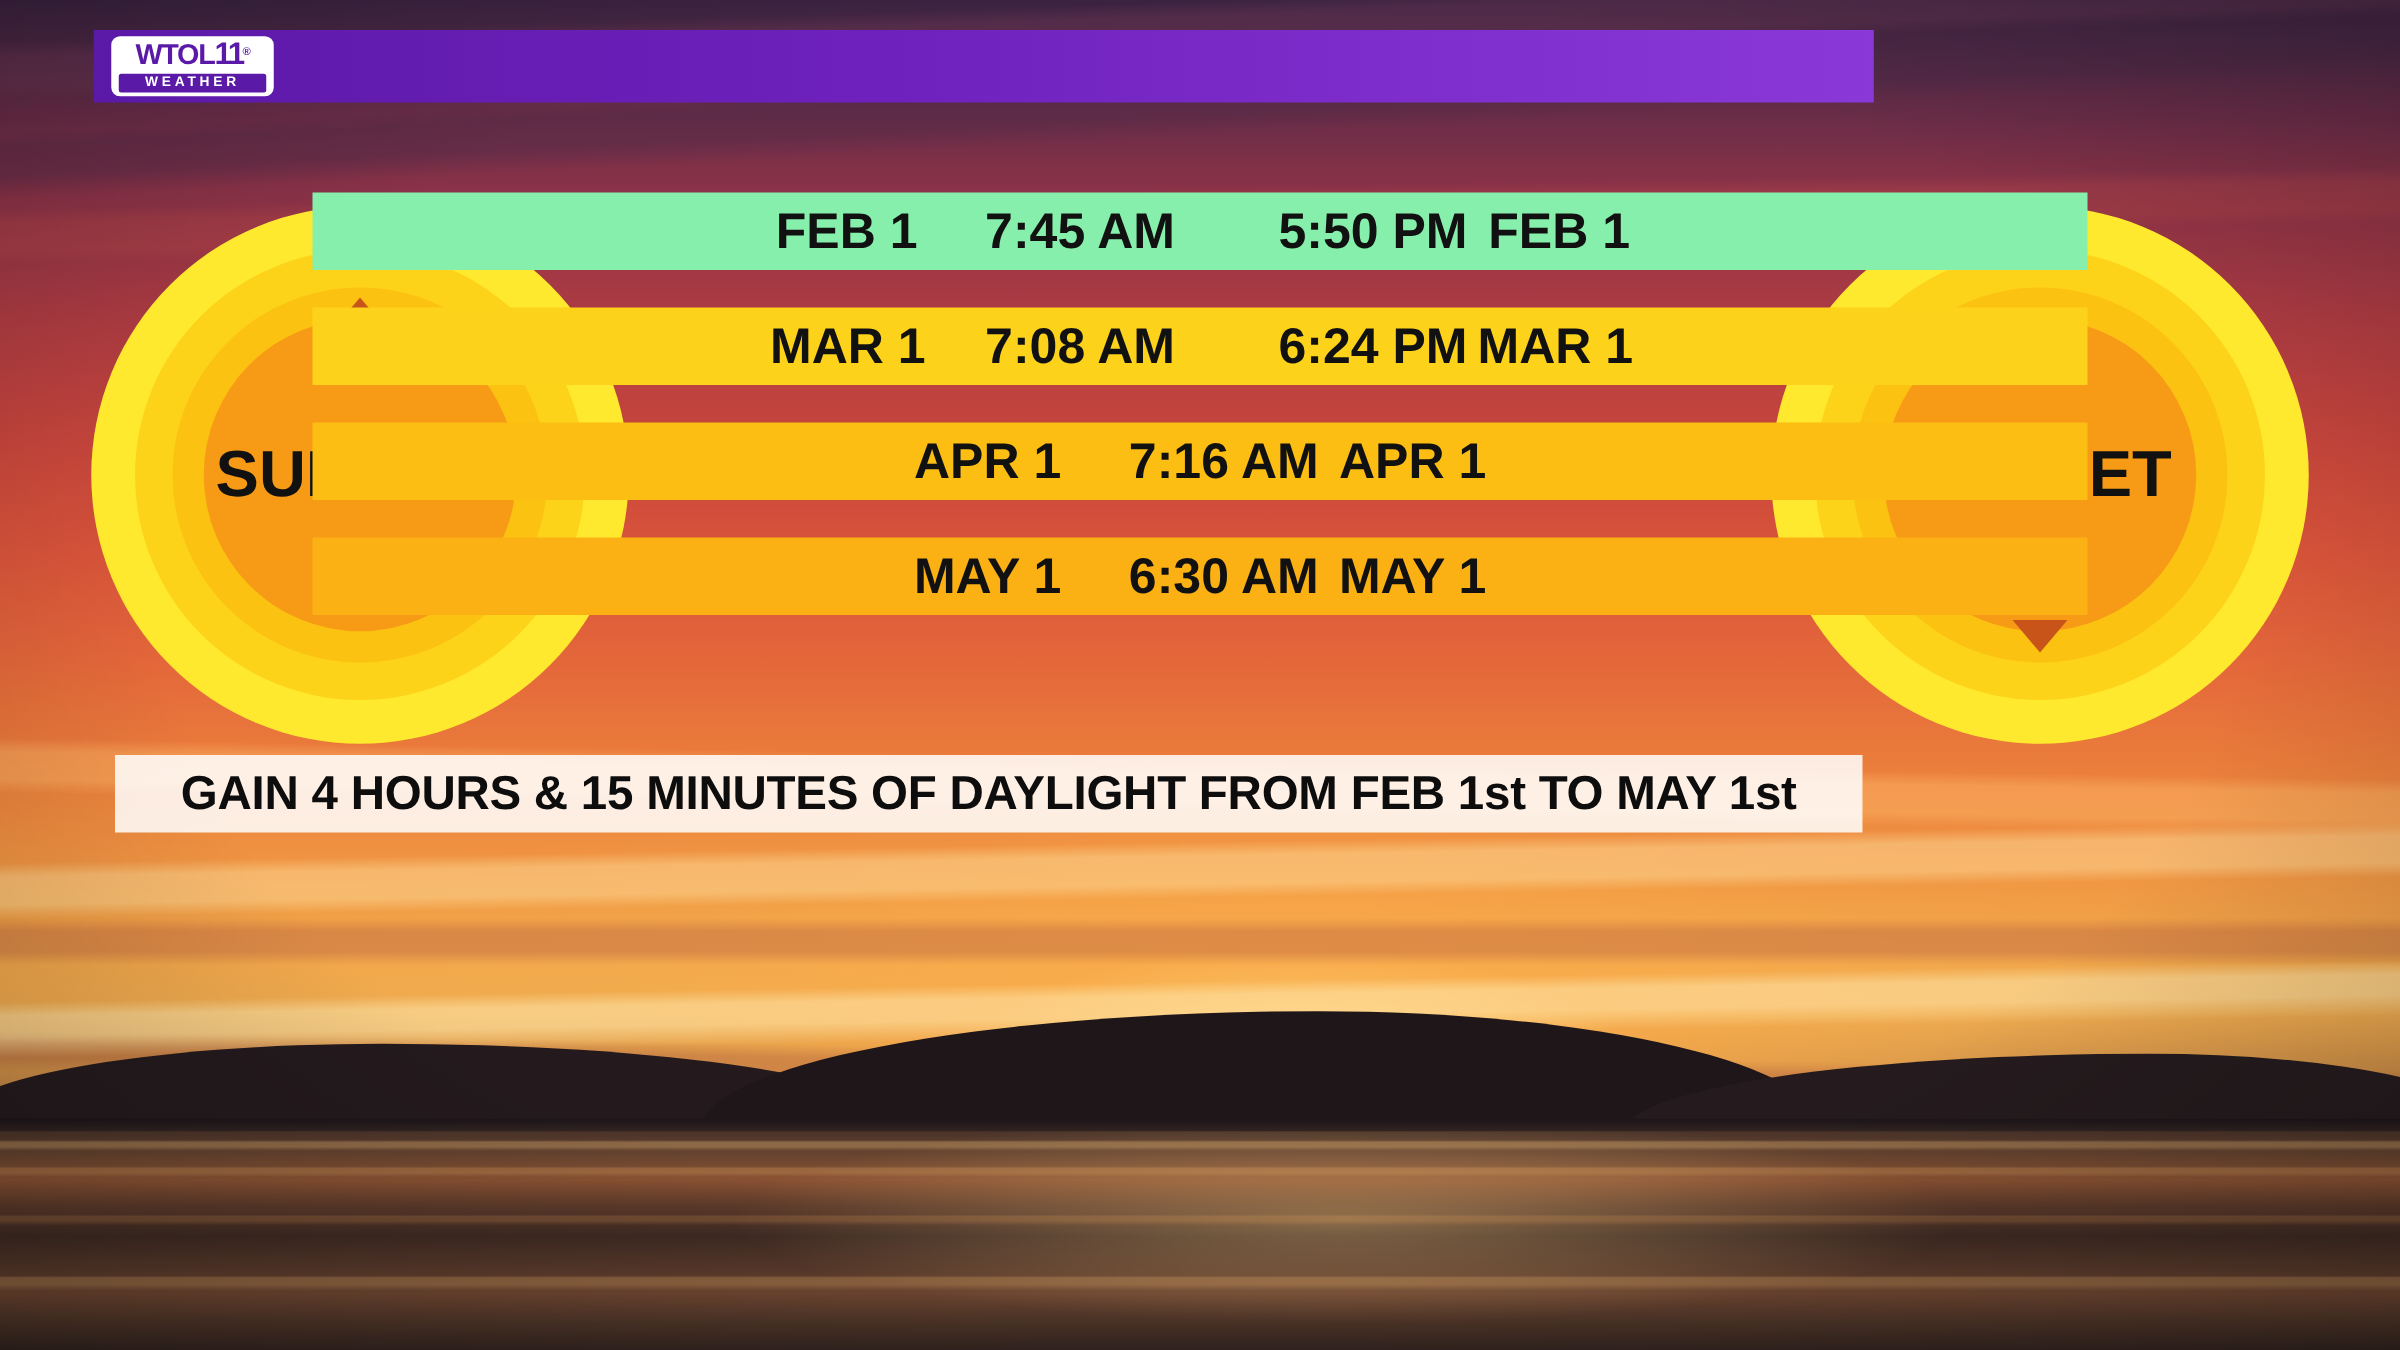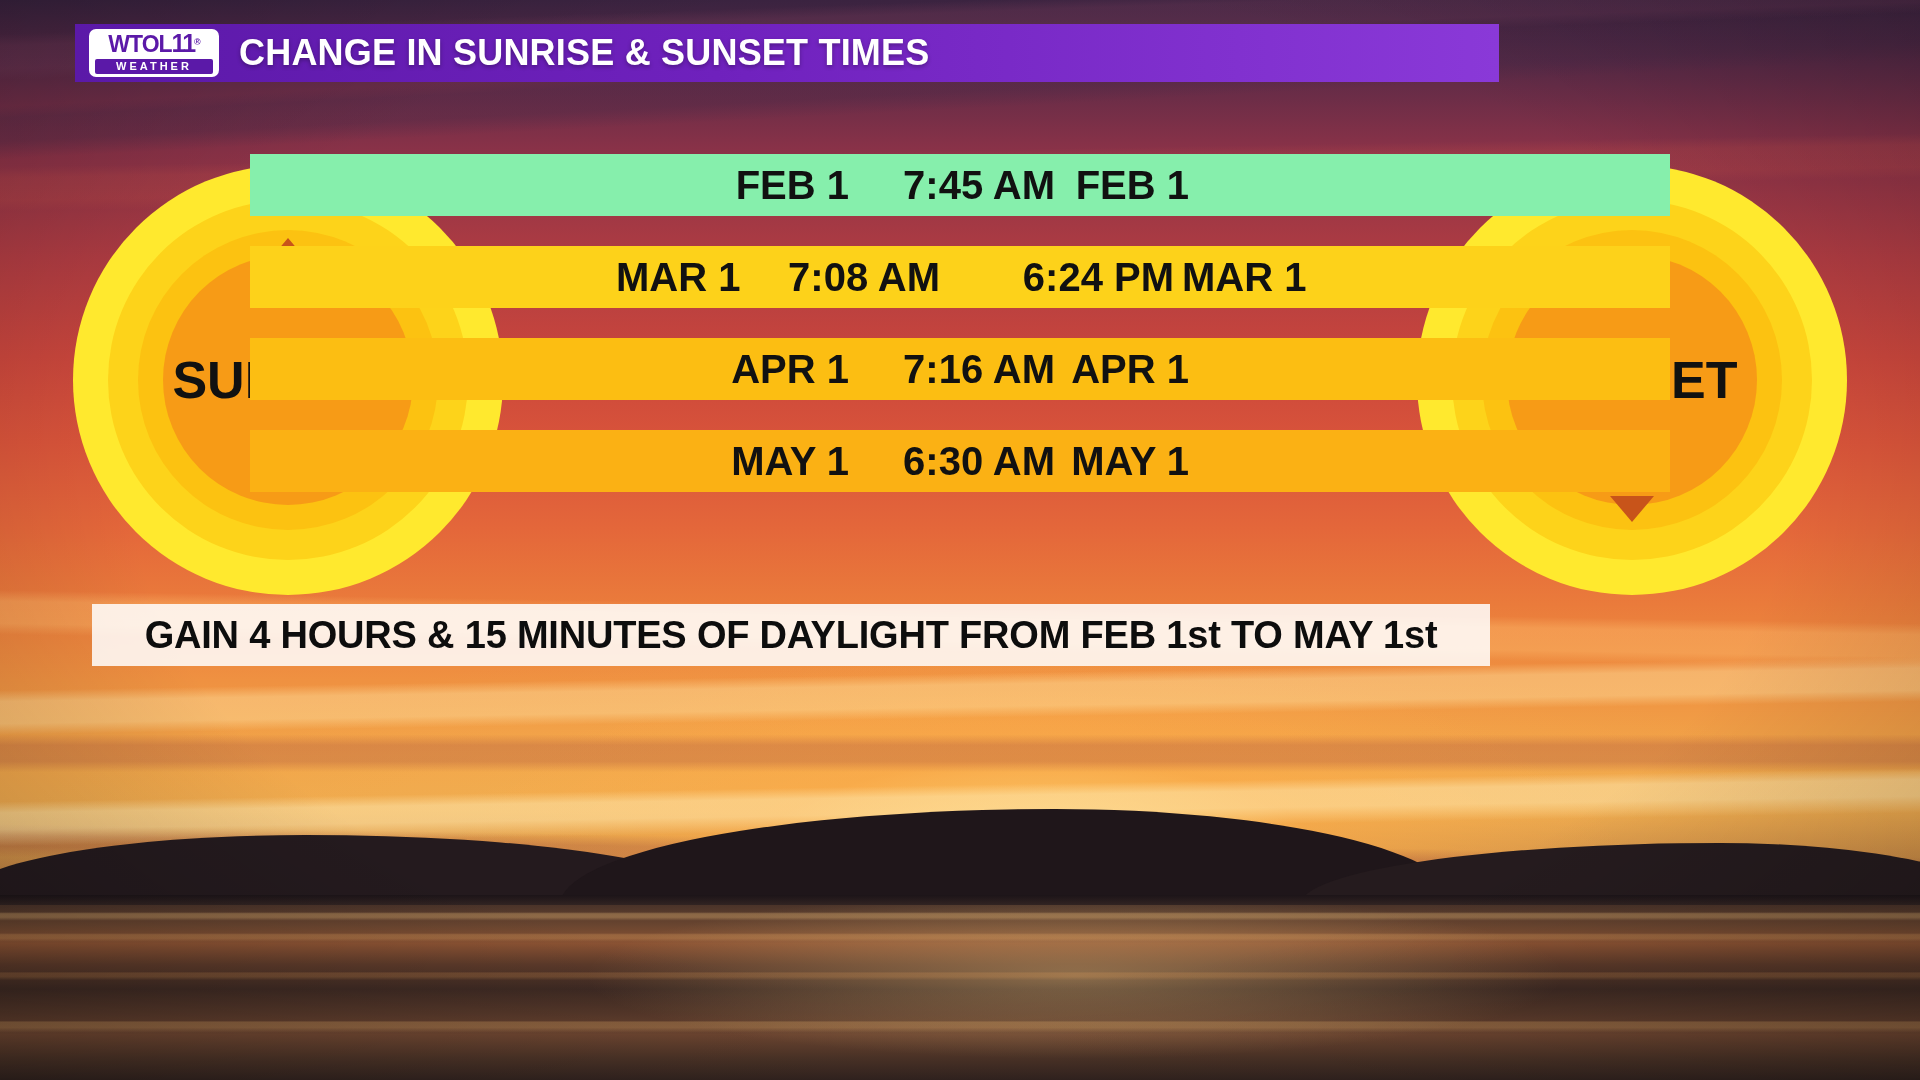--- a/index.html
+++ b/index.html
@@ -211,21 +211,20 @@
 
 <div id="header">
   <div id="logo">
     <div class="logo-top">
       <span>WTOL</span>
       <span class="logo-11">11</span>
       <span class="logo-reg">®</span>
     </div>
     <div class="logo-bottom">WEATHER</div>
   </div>
-  <div id="header-title">CHANGE IN SUNRISE &amp; SUNSET TIMES</div>
 </div>
 
 <div id="graphic">
 
   <div id="capsule"></div>
 
   <div class="orb" id="orb-sunrise">
     <div class="ring r1"></div>
     <div class="ring r2"></div>
     <div class="ring r3"></div>
@@ -239,20 +238,21 @@
     <div class="ring r2"></div>
     <div class="ring r3"></div>
     <div class="ring r4"></div>
     <div class="orb-arrow arrow-down"></div>
     <div class="orb-label">SUNSET</div>
   </div>
 
   <div class="bar" id="bar-0" style="background: #86efac;">
     <span class="cell c-date-l">FEB 1</span>
     <span class="cell c-time-l">7:45 AM</span>
+    <span class="cell c-time-r">5:50 PM</span>
     <span class="cell c-date-r">FEB 1</span>
   </div>
   <div class="bar" id="bar-1" style="background: rgb(253, 210, 26);">
     <span class="cell c-date-l">MAR 1</span>
     <span class="cell c-time-l">7:08 AM</span>
     <span class="cell c-time-r">6:24 PM</span>
     <span class="cell c-date-r">MAR 1</span>
   </div>
   <div class="bar" id="bar-2" style="background: rgb(252, 190, 18);">
     <span class="cell c-date-l">APR 1</span>

